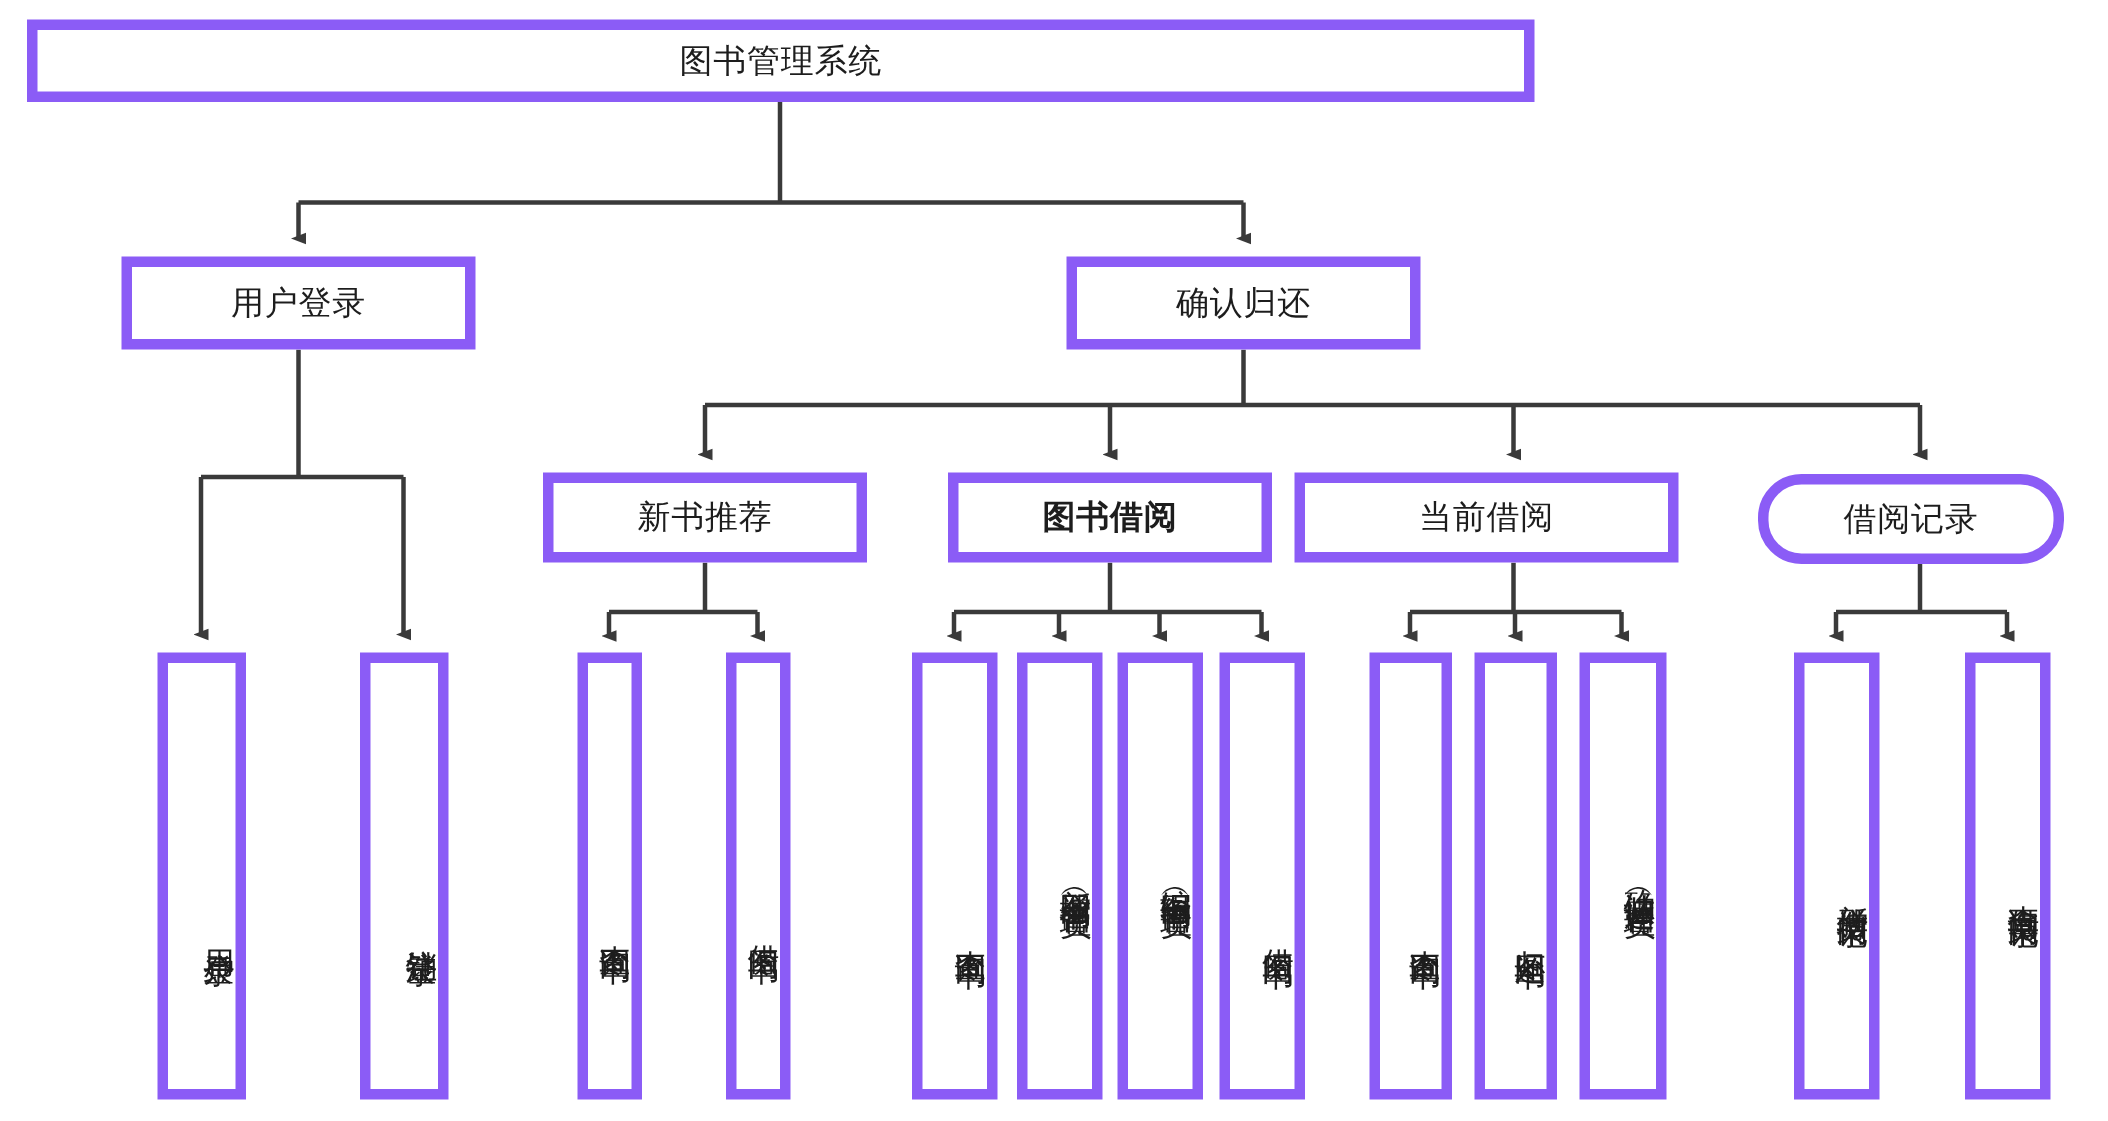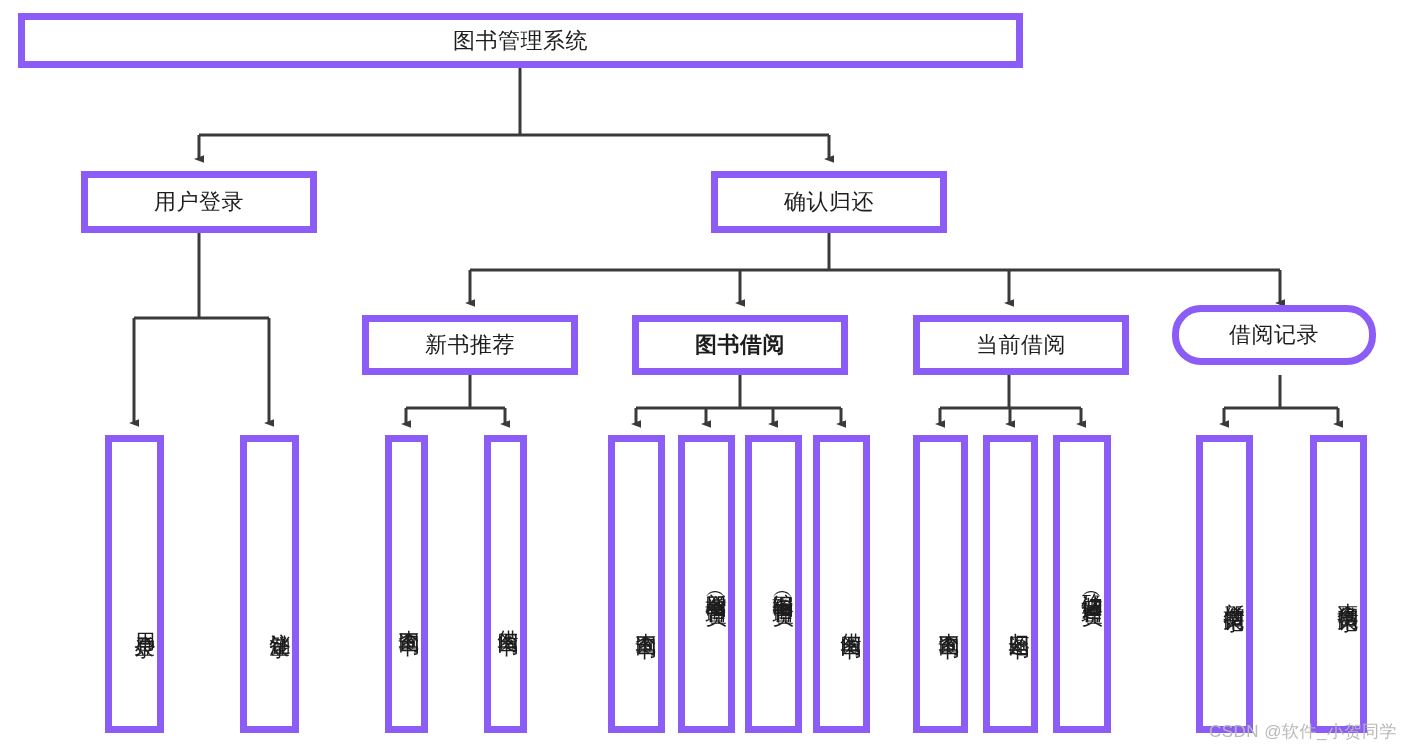--- a/index.html
+++ b/index.html
@@ -130,24 +130,24 @@
   <div class="node horizontal" style="left:711px; top:171px; width:236px; height:62px;">
     <span>确认归还</span>
   </div>
 
   <div class="node horizontal" style="left:362px; top:315px; width:216px; height:60px;">
     <span>新书推荐</span>
   </div>
   <div class="node horizontal" style="left:632px; top:315px; width:216px; height:60px;font-weight:bold;">
     <span>图书借阅</span>
   </div>
-  <div class="node horizontal" style="left:913px; top:315px; width:216px; height:60px;">
+  <div class="node horizontal" style="left:863px; top:315px; width:256px; height:60px;">
     <span>当前借阅</span>
   </div>
-  <div class="node horizontal" style="left:1172px; top:305px; width:204px; height:60px;border-radius:29px;">
+  <div class="node horizontal" style="left:1172px; top:316px; width:204px; height:60px;border-radius:29px;">
     <span>借阅记录</span>
   </div>
 
   <div class="node vertical" style="left:105px; top:435px; width:59px; height:298px; padding-top:78px;">
     <span class="vtext">用户登录</span>
   </div>
   <div class="node vertical" style="left:240px; top:435px; width:59px; height:298px; padding-top:78px;">
     <span class="vtext">注销登录</span>
   </div>
 
@@ -181,15 +181,14 @@
     <span class="vtext">确认归还（管理员）</span>
   </div>
 
   <div class="node vertical" style="left:1196px; top:435px; width:57px; height:298px; padding-top:22px;">
     <span class="vtext">新增借阅记录</span>
   </div>
   <div class="node vertical" style="left:1310px; top:435px; width:57px; height:298px; padding-top:22px;">
     <span class="vtext">查询借阅记录</span>
   </div>
 
-  <div class="watermark">CSDN @软件_小贺同学</div>
 
 </div>
 
 </body></html>

